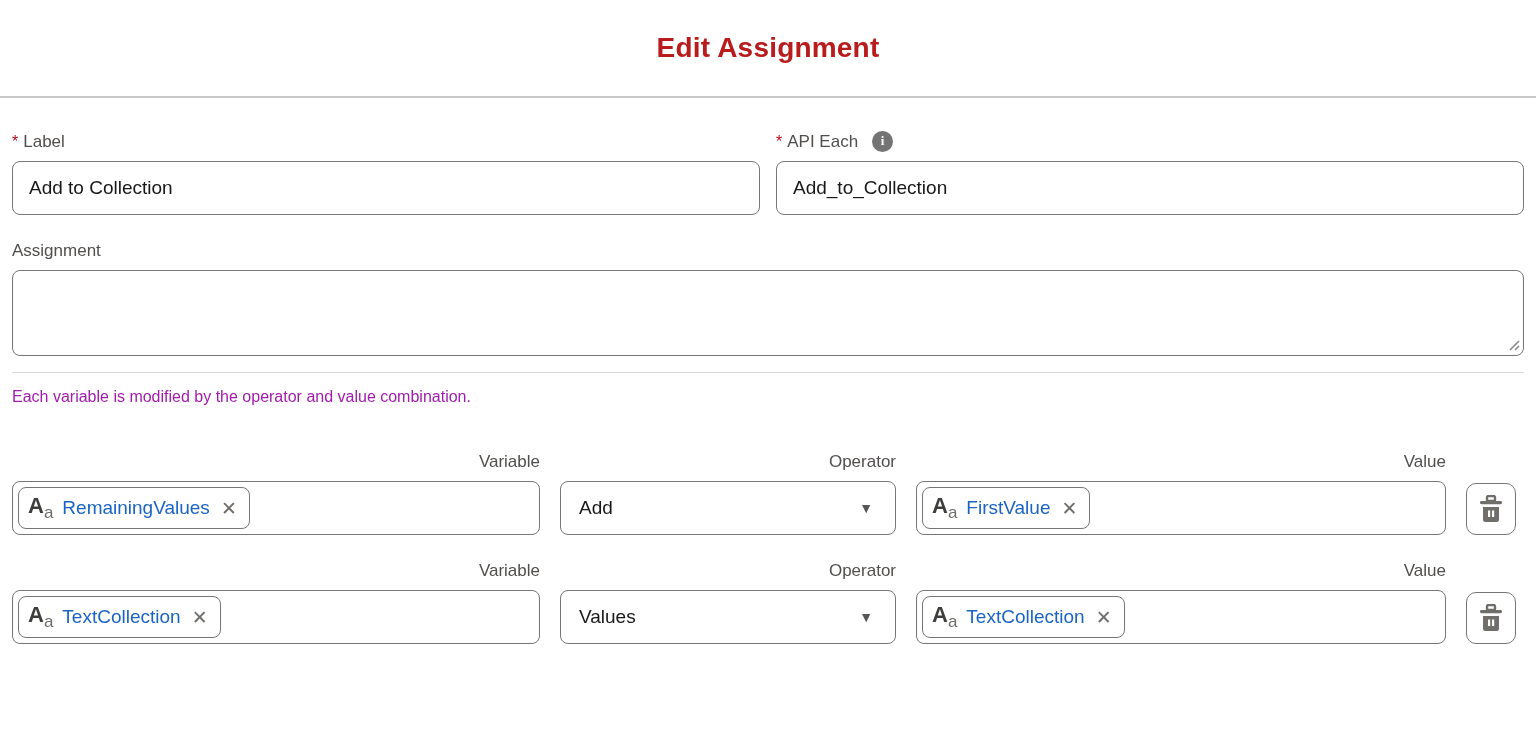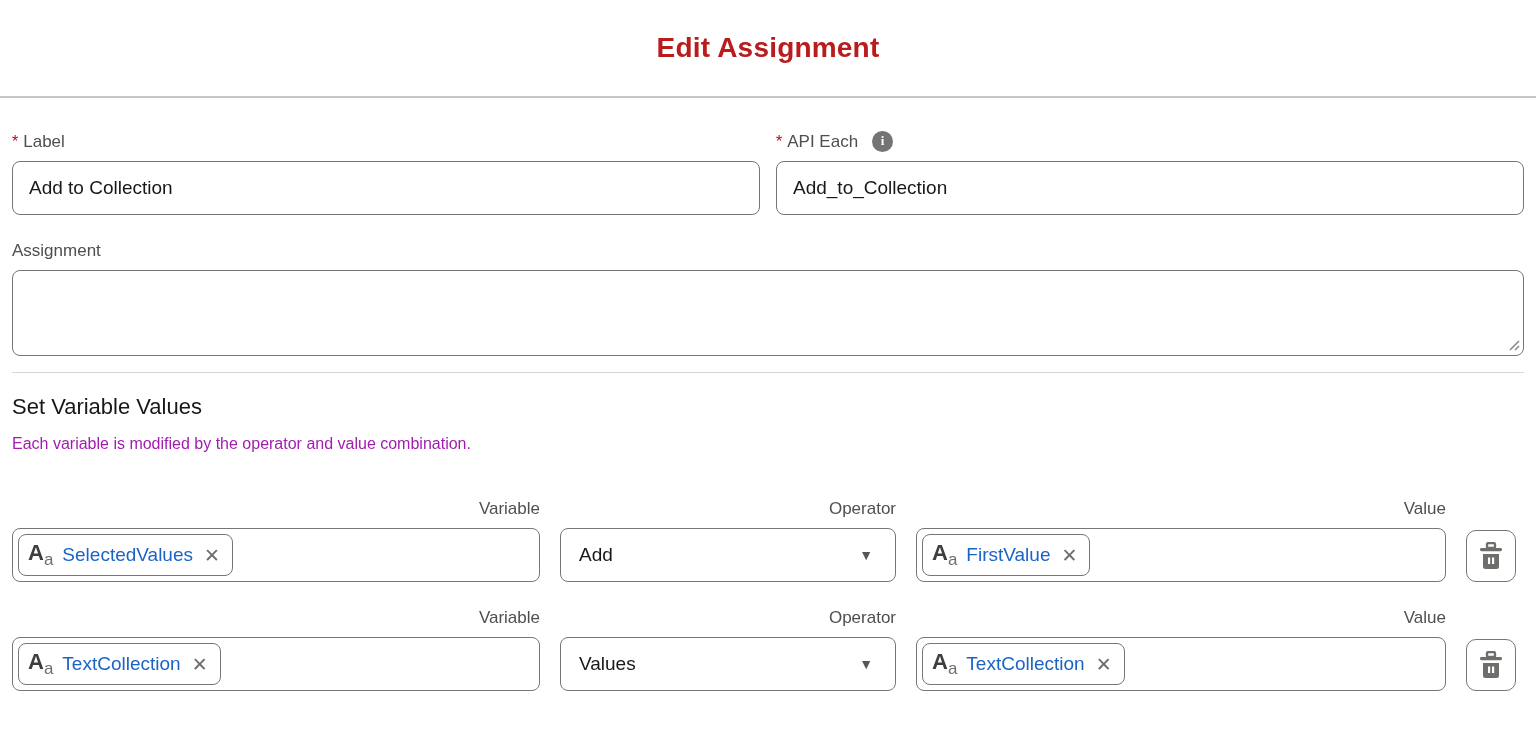--- a/index.html
+++ b/index.html
@@ -177,33 +177,32 @@
     <span class="resize-handle">
       <svg width="15" height="15" viewBox="0 0 15 15">
         <path d="M14 5 L5 14" stroke="#8a8a8a" stroke-width="1.6" fill="none"></path>
         <path d="M14 10 L10 14" stroke="#8a8a8a" stroke-width="1.6" fill="none"></path>
       </svg>
     </span>
   </div>
 
   <hr class="section-divider">
 
-  <h2 class="section-heading">Set Variable Values</h2>
   <p class="section-desc">Each variable is modified by the operator and value combination.</p>
 
   <div class="assign-row first">
     <div>
       <label class="field-label">Variable</label>
       <div class="combobox">
         <span class="pill">
           <span class="type-icon">
               <span class="big-a">A</span>
               <span class="sub-a">a</span>
             </span>
-          <span class="pill-label">SelectedValues</span>
+          <span class="pill-label">RemainingValues</span>
           <span class="pill-close">✕</span>
         </span>
       </div>
     </div>
     <div>
       <label class="field-label">Operator</label>
       <div class="select-box">
         <span>Add</span>
         <span class="select-caret">▼</span>
       </div>

